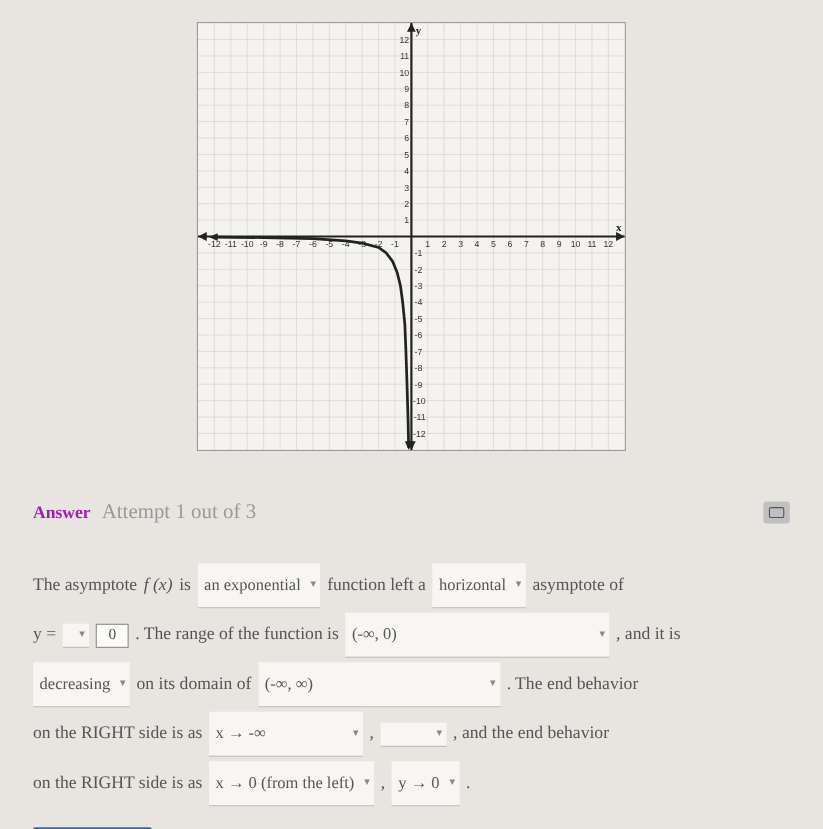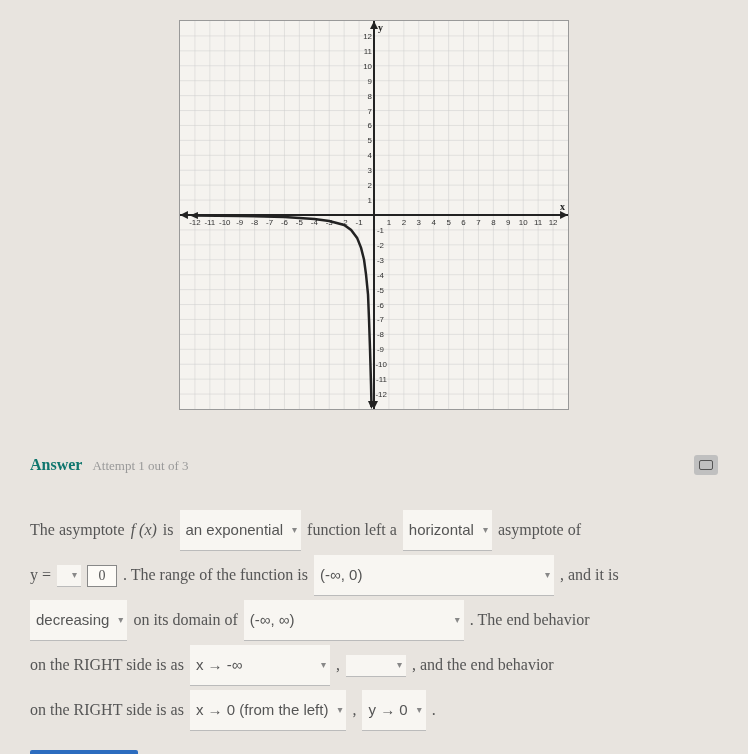--- a/index.html
+++ b/index.html
@@ -31,26 +31,26 @@
       margin-bottom: 30px;
       padding: 5px 0;
     }
     .answer-left {
       display: flex;
       align-items: baseline;
       gap: 10px;
     }
     .answer-label {
       font-weight: bold;
-      color: #0f766e;
+      color: #a21caf;
       font-size: 16px;
     }
     .attempt-text {
       color: #999;
-      font-size: 13px;
+      font-size: 19px;
     }
     .icon-btn {
       width: 24px;
       height: 20px;
       background: #c0c0c0;
       border-radius: 3px;
       display: flex;
       align-items: center;
       justify-content: center;
       cursor: pointer;
@@ -73,21 +73,21 @@
       gap: 6px;
       margin-bottom: 4px;
     }
     .dropdown {
       background: #f8f6f2;
       border: none;
       border-bottom: 1px solid #bbb;
       padding: 2px 18px 2px 6px;
       color: #555;
       font-size: 15px;
-      font-family: Liberation Sans, sans-serif;
+      font-family: Liberation Serif, serif;
       position: relative;
       display: inline-flex;
       align-items: center;
       cursor: pointer;
       min-height: 22px;
     }
     .dropdown::after {
       content: "▾";
       font-size: 10px;
       color: #888;

